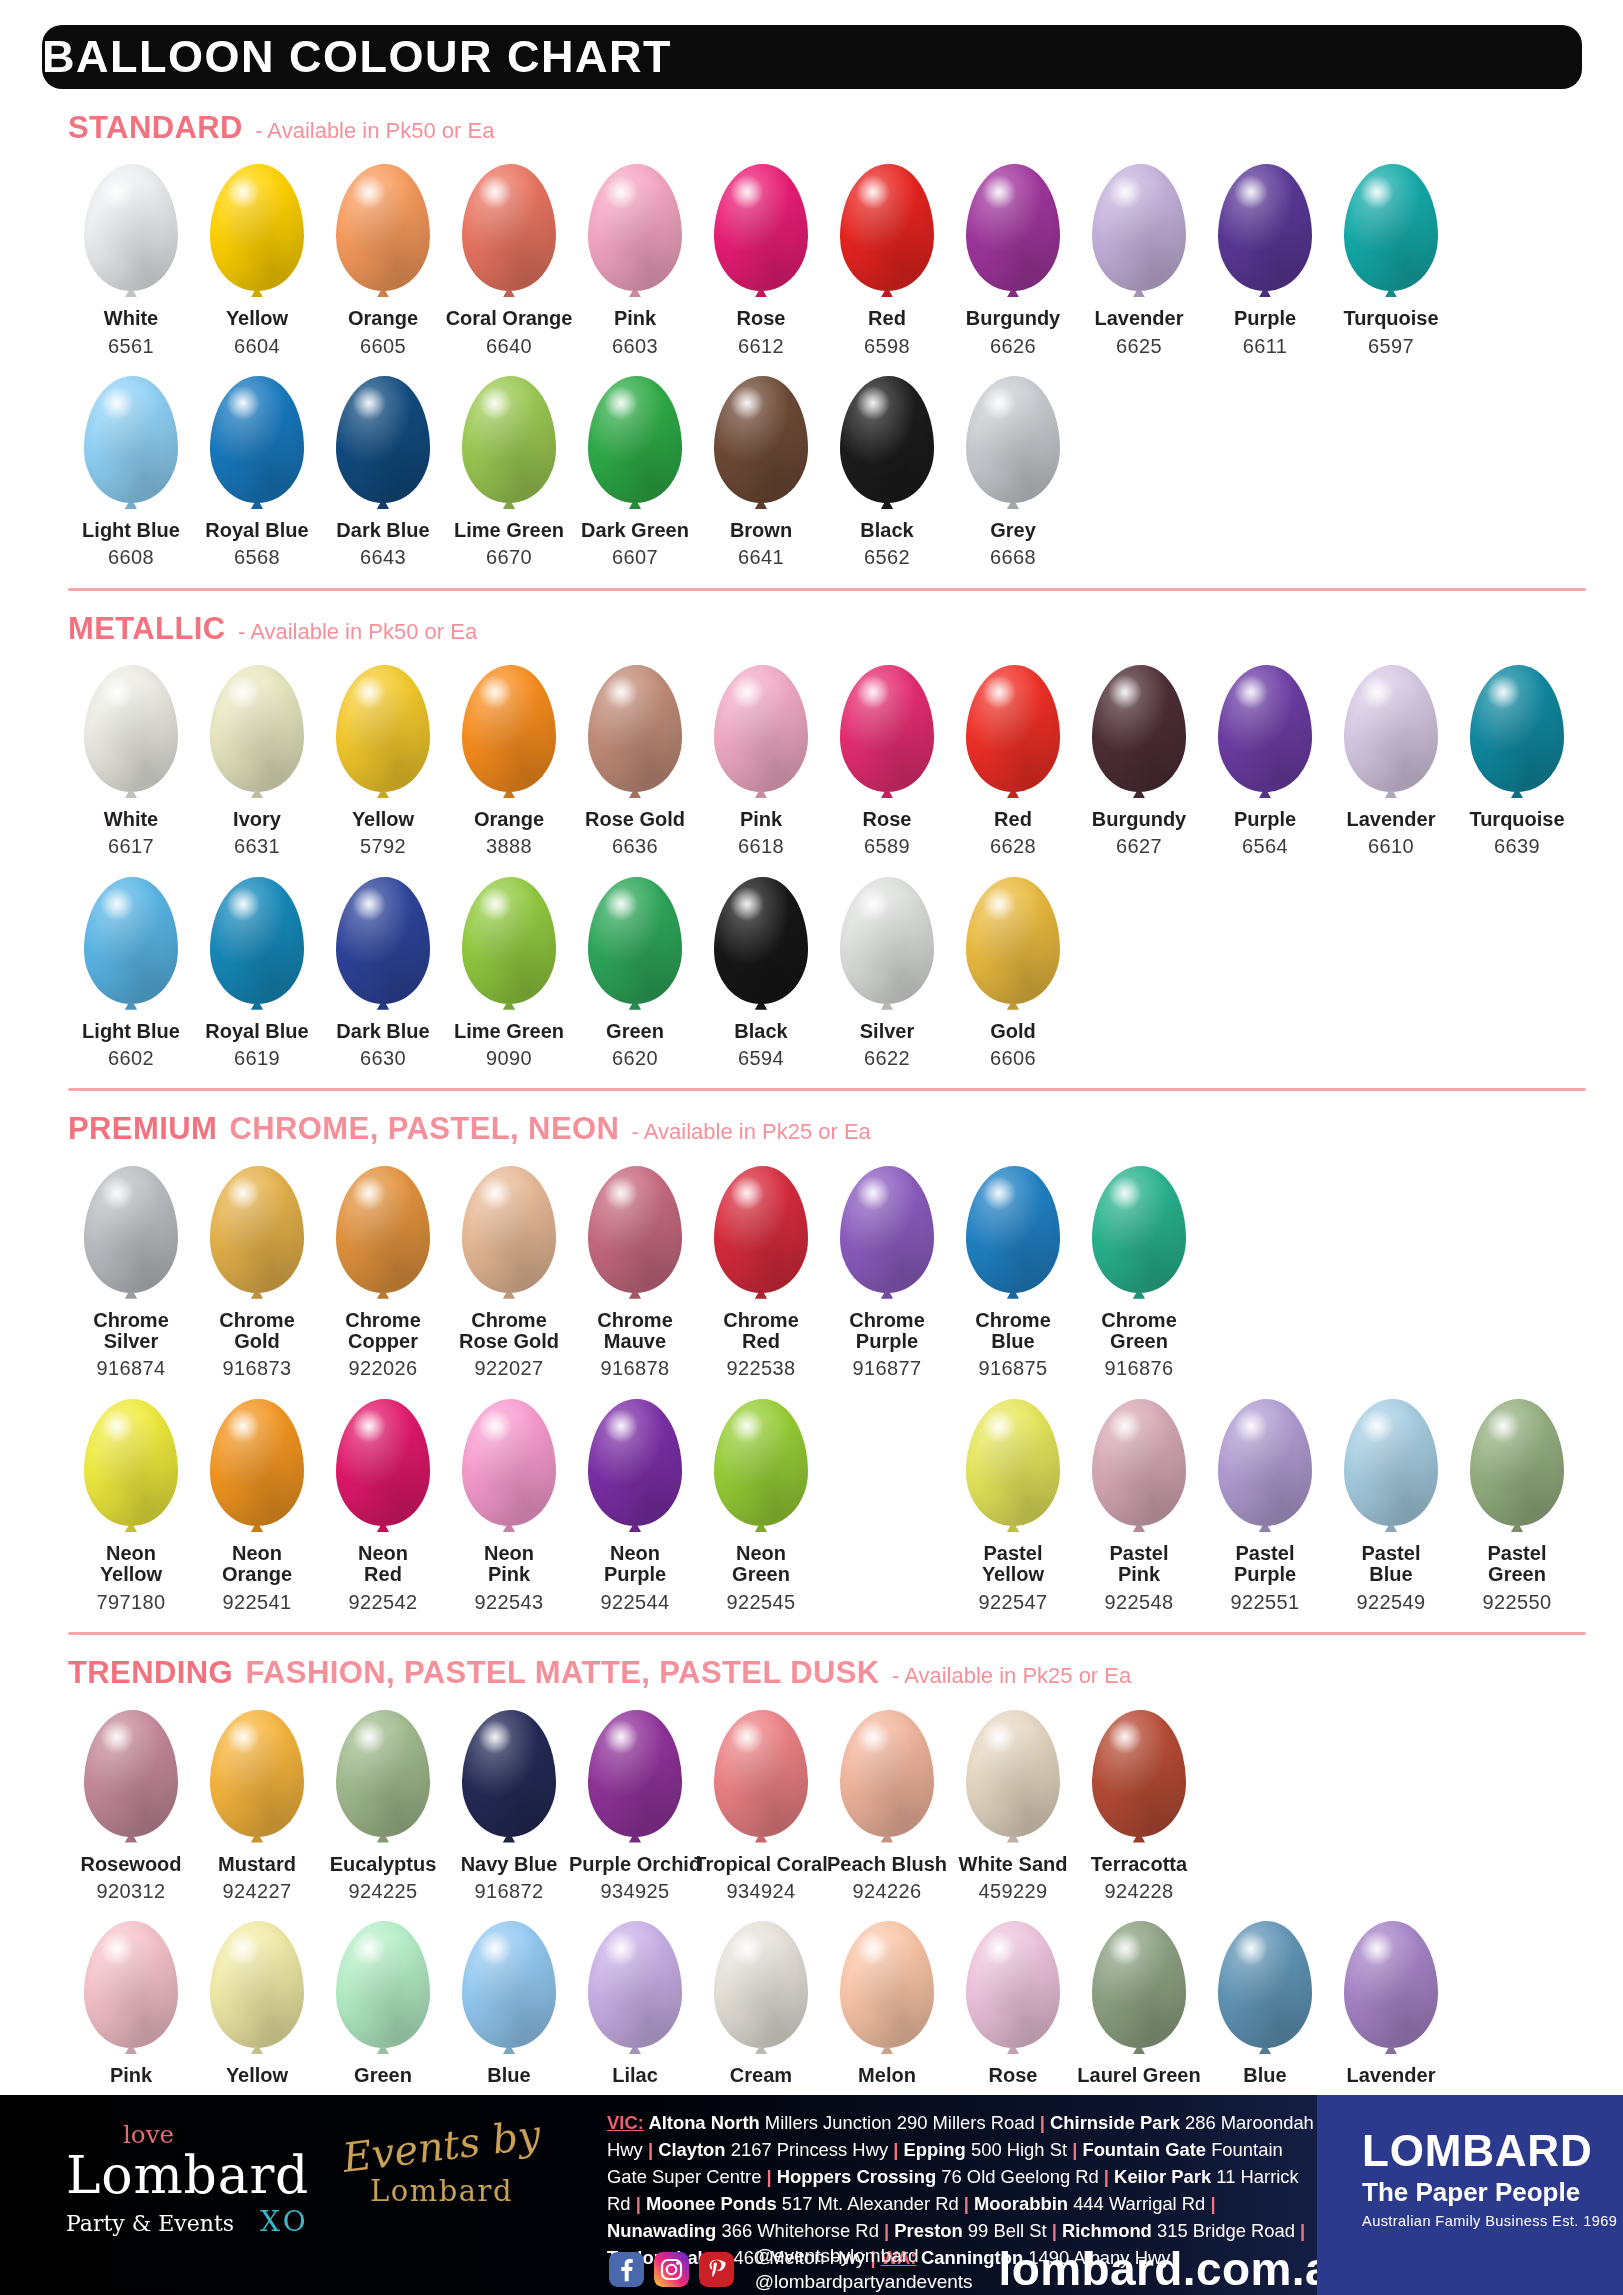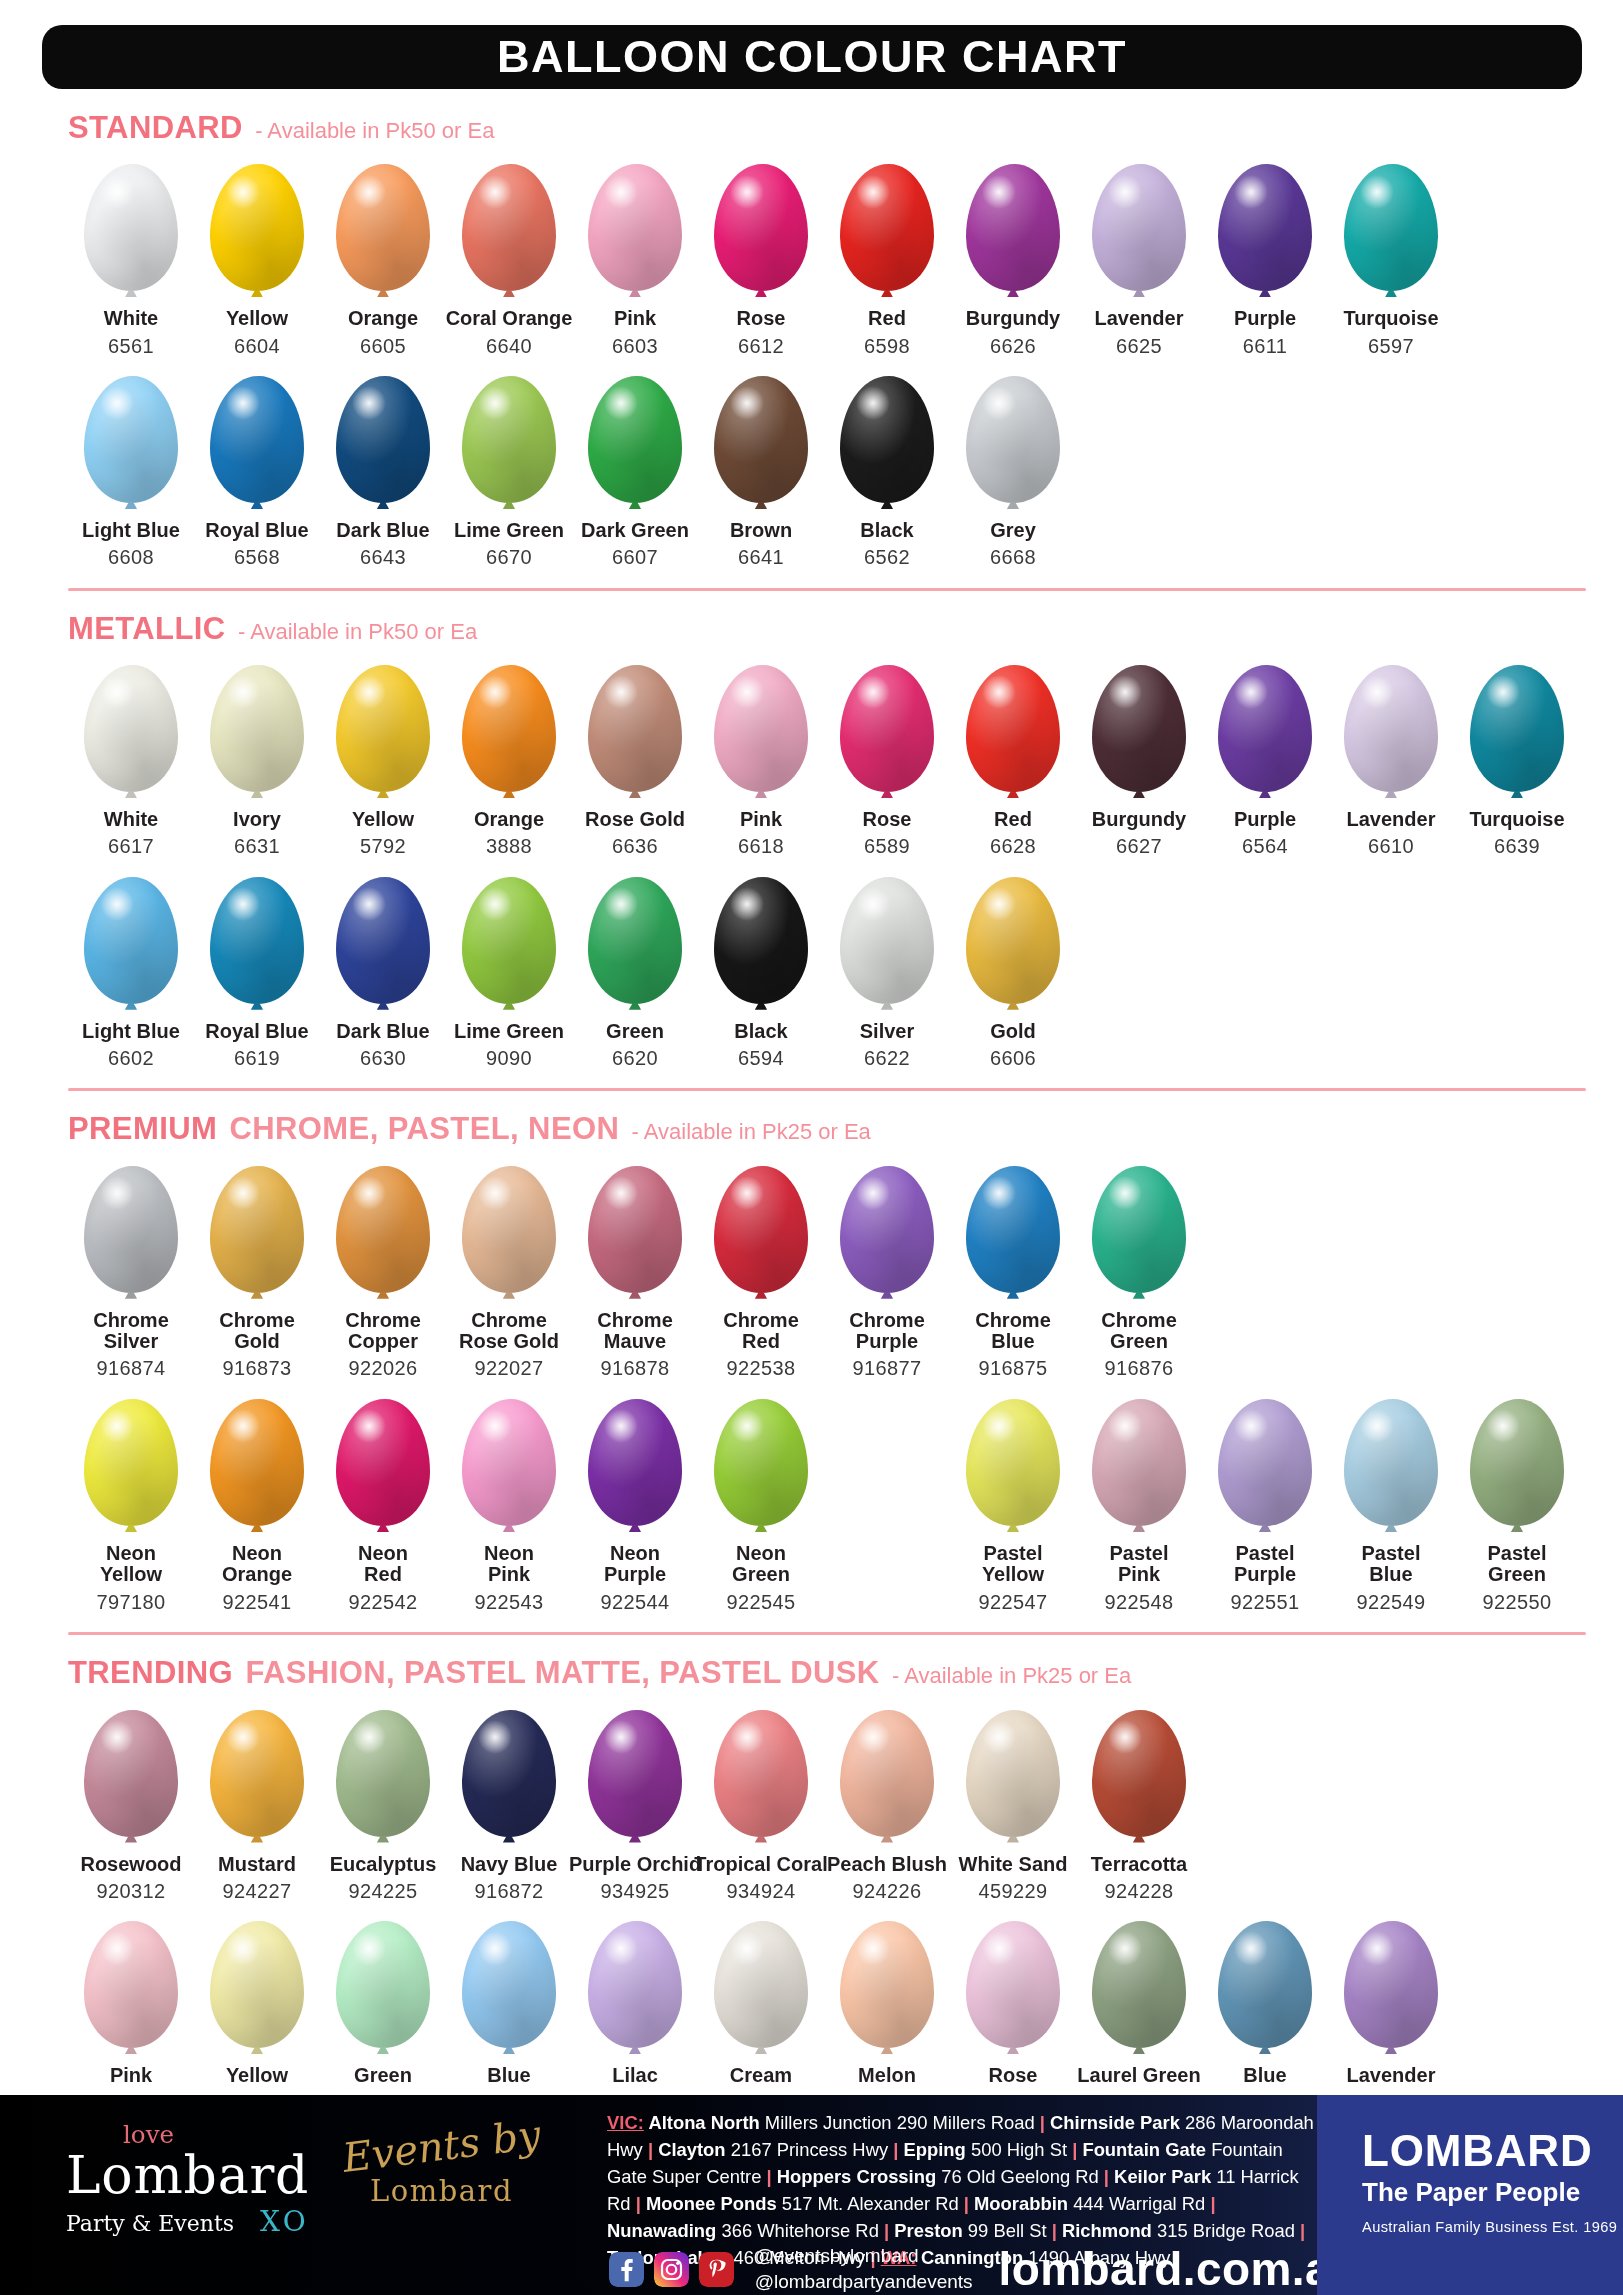--- a/index.html
+++ b/index.html
@@ -15,21 +15,21 @@
   *{box-sizing:border-box;}
   html,body{margin:0;padding:0;}
   body{
     width:1624px;height:2295px;position:relative;background:#fff;
     font-family:"Liberation Sans",sans-serif;overflow:hidden;
   }
   
   .header-bar{
     position:absolute;left:42px;right:42px;top:25px;height:64px;
     background:#0b0b0b;border-radius:20px;
-    display:flex;align-items:center;justify-content:center;
+    display:flex;align-items:center;justify-content:flex-start;
   }
   .header-title{
     color:#fff;font-size:45px;font-weight:800;letter-spacing:1.5px;
   }
   
   .content{position:absolute;top:90px;left:0;right:0;}
   .divider{height:3.1px;background:var(--divider-pink);margin:18.4px 38px 0 68px;border-radius:1.5px;}
   .sec-head{margin:20px 0 0 68px;display:flex;align-items:baseline;gap:12.3px;}
   .sec-title{font-size:31px;font-weight:800;color:var(--accent-pink);letter-spacing:0.4px;}
   .sec-title2{font-size:31px;font-weight:700;color:var(--accent-pink-light);letter-spacing:0.4px;}
@@ -63,21 +63,21 @@
   .footer{
     position:absolute;left:0;bottom:0;width:1624px;height:200px;z-index:5;
     background:linear-gradient(90deg,#000 0%,#010309 40%,#0d1530 72%,#22316A 100%);
   }
   .footer-panel{
     position:absolute;right:0;top:0;width:307px;height:100%;
     background:var(--panel-blue);color:#fff;padding:34px 0 0 45px;
   }
   .brand-name{font-size:44px;font-weight:800;letter-spacing:0.8px;line-height:1;}
   .brand-tag{font-size:26px;font-weight:700;margin-top:3.8px;}
-  .brand-sub{font-size:14.6px;font-weight:400;margin-top:11px;letter-spacing:0.4px;}
+  .brand-sub{font-size:14.6px;font-weight:400;margin-top:5px;letter-spacing:0.4px;}
   .logo-love{position:absolute;left:66px;top:28px;color:#fff;font-family:"DejaVu Serif",serif;}
   .love{color:var(--love-pink);font-size:24.6px;line-height:1;margin-left:57px;}
   .lombard{font-size:52px;line-height:1.05;letter-spacing:0.8px;}
   .pe-row{display:flex;align-items:baseline;margin-top:3.1px;}
   .party{font-size:22px;}
   .xo{font-size:28px;color:var(--xo-teal);margin-left:26px;letter-spacing:3.1px;}
   .events-logo{
     position:absolute;left:338px;top:31px;width:207px;text-align:center;
     color:var(--gold);font-family:"DejaVu Serif",serif;
   }

